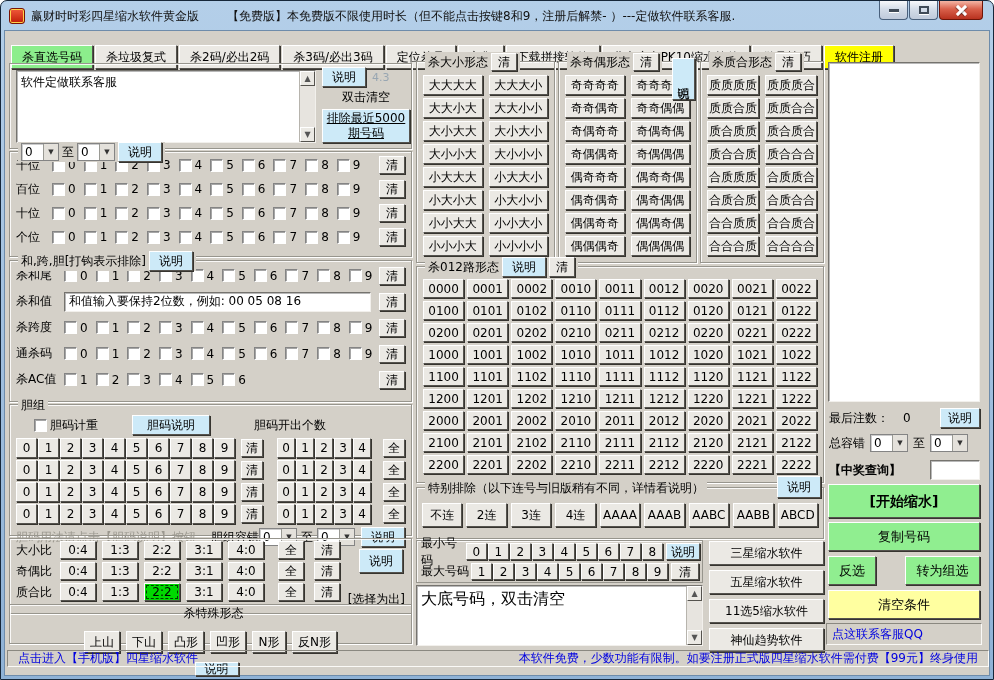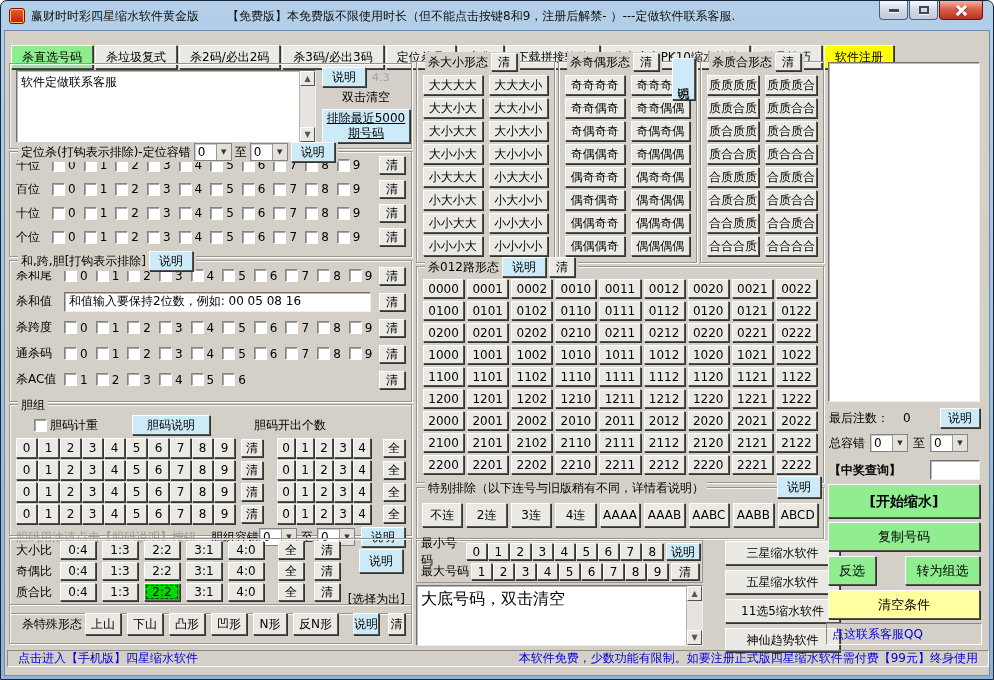--- a/index.html
+++ b/index.html
@@ -82,21 +82,21 @@
 .dzfoot{display:flex;align-items:center;padding:2px 6px 0;}
 .dz-note{color:#9b988f;font-size:12px;flex:1;}
 #ratios{left:8px;top:537px;width:403px;height:76px;}
 .rrow{display:flex;align-items:center;height:20px;padding:0 6px;margin-top:1px;}
 .rrow .rl{width:44px;font-size:12px;}
 .ratio-btn{width:36px;height:18px;margin-right:6px;}
 .rrow .btn-all{margin-left:8px;}
 .rrow .btn-clear{margin-left:10px;}
 #ratio-help{position:absolute;right:8px;top:10px;width:44px;height:24px;}
 #ratio-note{position:absolute;right:6px;bottom:5px;font-size:12px;}
-#special{left:8px;top:603px;width:403px;height:40px;display:flex;align-items:center;padding:0 6px;gap:3px;}
+#special{left:8px;top:603px;width:403px;height:40px;display:flex;align-items:center;padding:0 6px;gap:9px;flex-direction:column;}
 .shape-btn{min-width:34px;height:22px;padding:0 5px;}
 #special .btn-help-sm{margin-left:12px;height:22px;}
 #special .btn-clear{width:28px;height:22px;margin-left:6px;}
 
 .patgrid{display:grid;grid-template-columns:1fr 1fr;gap:3px 6px;padding:13px 6px 5px;}
 .pat-btn{height:20px;font-size:12px;}
 #daxiao{left:415px;top:60px;width:139px;height:202px;}
 #qiou{left:557px;top:60px;width:139px;height:202px;}
 #zhihe{left:699px;top:60px;width:124px;height:202px;}
 #vert-help{position:absolute;left:671px;top:57px;width:23px;height:42px;writing-mode:vertical-rl;text-orientation:upright;z-index:5;letter-spacing:1px;}
@@ -109,21 +109,21 @@
 .tebierow{display:flex;gap:4px;padding:15px 5px 0;}
 .tebie-btn{flex:1;height:24px;font-size:12px;}
 #minmax{left:415px;top:539px;width:287px;height:43px;border:1px solid #97958d;box-shadow:inset 1px 1px 0 rgba(255,255,255,.85);}
 .mmrow{display:flex;align-items:center;height:19px;margin:1px 2px 0;}
 .mmrow .rl{width:52px;font-size:12px;padding-left:2px;}
 .mm-btn{width:21px;height:17px;margin-right:1px;}
 .mmrow .btn-help-sm{width:38px;height:17px;margin-left:2px;}
 .mmrow .btn-clear{width:28px;height:17px;margin-left:2px;}
 #dadi{position:absolute;left:415px;top:584px;width:287px;height:61px;display:flex;}
 .dadi-text{flex:1;font-size:16px;padding:3px 4px;outline:none;overflow:hidden;}
-#sideapps{position:absolute;left:708px;top:540px;width:115px;display:flex;flex-direction:column;gap:5px;margin-left:16px;}
+#sideapps{position:absolute;left:708px;top:540px;width:115px;display:flex;flex-direction:column;gap:5px;}
 .app-btn{height:24px;font-size:12px;}
 
 #listbox{position:absolute;left:827px;top:61px;width:152px;height:340px;}
 #lastrow{position:absolute;left:828px;top:407px;width:151px;height:20px;display:flex;align-items:center;}
 #lastrow .val{margin-left:14px;font-size:12px;}
 #lastrow .btn-help-sm{margin-left:auto;height:20px;width:40px;}
 #tolrow{position:absolute;left:828px;top:432px;width:151px;height:20px;display:flex;align-items:center;gap:5px;}
 #prizerow{position:absolute;left:828px;top:458px;width:151px;height:22px;display:flex;align-items:center;}
 #prizerow .lbl{font-weight:bold;}
 .prize-input{width:50px;height:20px;margin-left:auto;font-size:12px;padding:0 3px;border:1px solid;border-color:#75736e #f2f0ec #f2f0ec #75736e;box-shadow:inset 1px 1px 0 rgba(0,0,0,.28);}
@@ -185,21 +185,20 @@
         <button class="b3 blue btn-help-sm">说明</button>
         <span class="ver">4.3</span>
       </div>
       <span class="dbl lbl">双击清空</span>
       <button class="b3 blue btn-exclude">排除最近5000期号码</button>
     </div>
   </div>
 
   <div class="grp" id="dingwei">
     <div class="lg">
-      <span class="lbl">定位杀(打钩表示排除)-定位容错</span>
       <span class="dd">
           <span class="ddv">0</span>
           <span class="dda"></span>
         </span>
       <span class="lbl">至</span>
       <span class="dd">
           <span class="ddv">0</span>
           <span class="dda"></span>
         </span>
       <button class="b3 blue btn-help-sm">说明</button>

